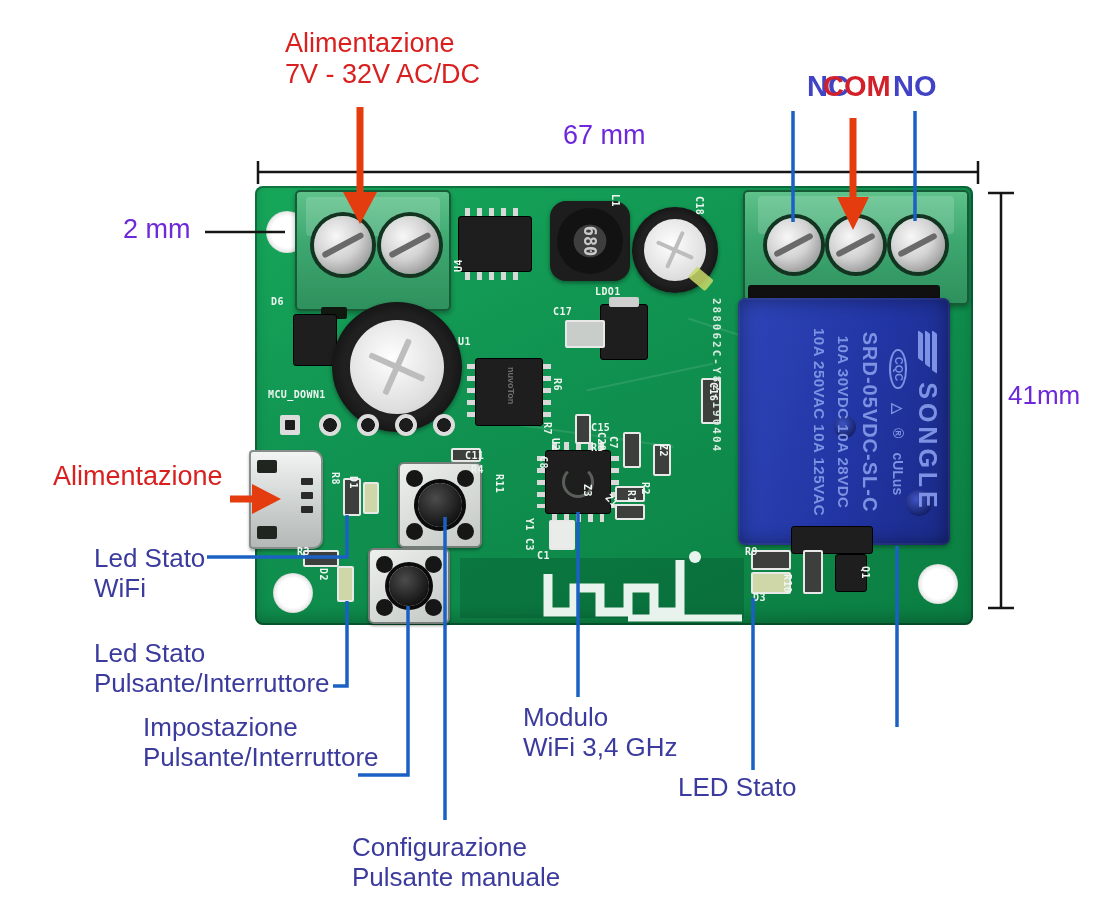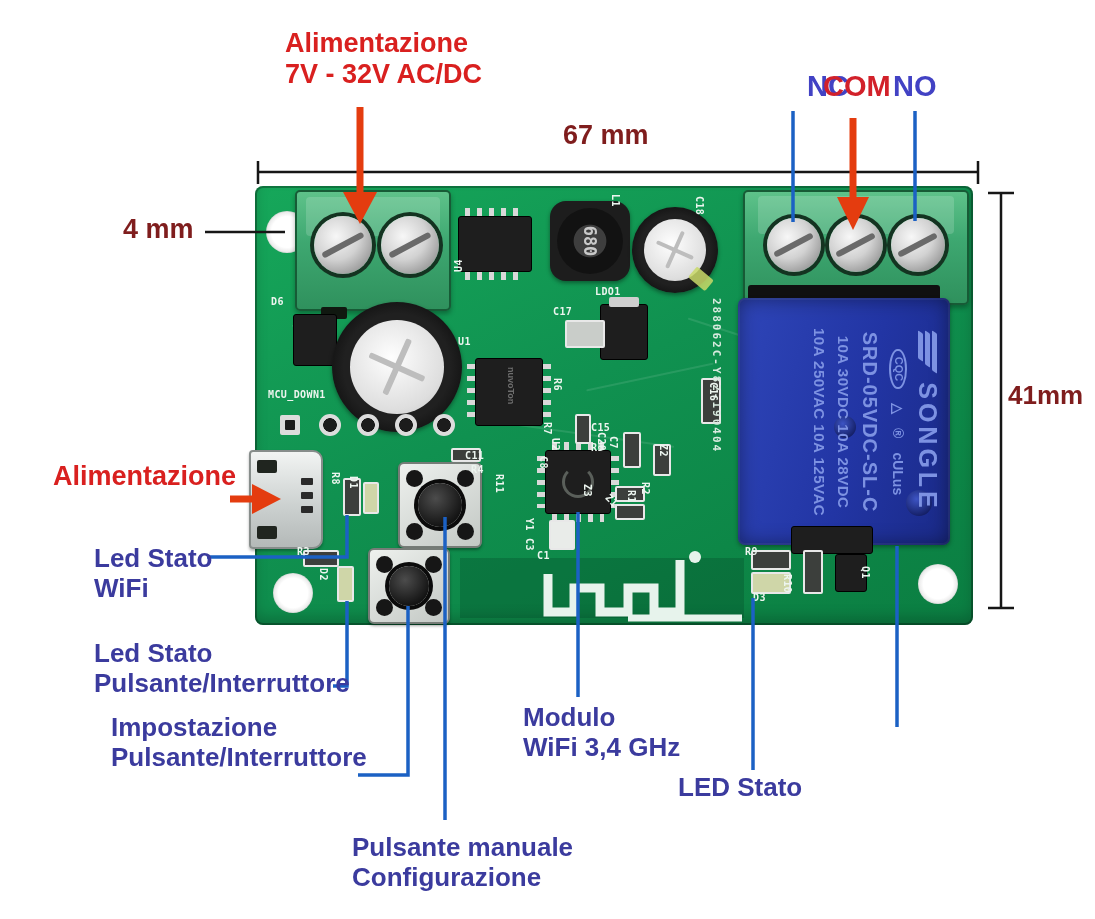--- a/index.html
+++ b/index.html
@@ -1,23 +1,23 @@
 <!DOCTYPE html>
 <html><head>
 <meta charset="utf-8">
 <style>
   html,body{margin:0;padding:0;background:#fff}
   #stage{position:relative;width:1095px;height:919px;background:#ffffff;
          font-family:"Liberation Sans",sans-serif;overflow:hidden}
 
   
-  .lbl{position:absolute;font-weight:bold;line-height:1.16;white-space:nowrap}
+  .lbl{position:absolute;font-weight:normal;line-height:1.16;white-space:nowrap}
   .lbl.red{color:#d9201f;font-size:27px}
   .lbl.blue{color:#3b3b9e;font-size:26px}
-  .lbl.blk{color:#7f1d1d;font-size:27px}
+  .lbl.blk{color:#6d28d9;font-size:27px}
   .ncno{position:absolute;font-weight:bold;font-size:29px;color:#4242c4}
   .ncno.com{color:#d2212a}
 
   
   .board{position:absolute;left:255px;top:186px;width:718px;height:439px;
          background:linear-gradient(155deg,#16a75a 0%,#109150 45%,#0d8747 75%,#0b7e42 100%);
          border-radius:8px;
          box-shadow:inset 0 0 0 2px rgba(0,0,0,.28), inset 0 -8px 14px rgba(0,0,0,.2)}
   .trace{position:absolute;background:rgba(255,255,255,.10);height:2px;border-radius:2px}
   .hole{position:absolute;border-radius:50%;
@@ -339,45 +339,45 @@
   <div class="lbl red" style="left:285px;top:28px">
     <div>Alimentazione</div>
     <div>7V - 32V AC/DC</div>
   </div>
 
   <span class="ncno" style="left:807px;top:70px">NC</span>
   <span class="ncno com" style="left:823px;top:70px">COM</span>
   <span class="ncno" style="left:893px;top:70px">NO</span>
 
   <span class="lbl blk" style="left:563px;top:120px">67 mm</span>
-  <span class="lbl blk" style="left:123px;top:214px">4 mm</span>
+  <span class="lbl blk" style="left:123px;top:214px">2 mm</span>
   <span class="lbl blk" style="left:1008px;top:380px;font-size:26px">41mm</span>
 
   <div class="lbl red" style="left:53px;top:461px">
     <div>Alimentazione</div>
   </div>
 
   <div class="lbl blue" style="left:94px;top:543px">
     <div>Led Stato</div>
     <div>WiFi</div>
   </div>
 
   <div class="lbl blue" style="left:94px;top:638px">
     <div>Led Stato</div>
     <div>Pulsante/Interruttore</div>
   </div>
 
-  <div class="lbl blue" style="left:111px;top:712px">
+  <div class="lbl blue" style="left:143px;top:712px">
     <div>Impostazione</div>
     <div>Pulsante/Interruttore</div>
   </div>
 
   <div class="lbl blue" style="left:352px;top:832px">
+    <div>Configurazione</div>
     <div>Pulsante manuale</div>
-    <div>Configurazione</div>
   </div>
 
   <div class="lbl blue" style="left:523px;top:702px">
     <div>Modulo</div>
     <div>WiFi 3,4 GHz</div>
   </div>
 
   <div class="lbl blue" style="left:678px;top:772px">
     <div>LED Stato</div>
   </div>

